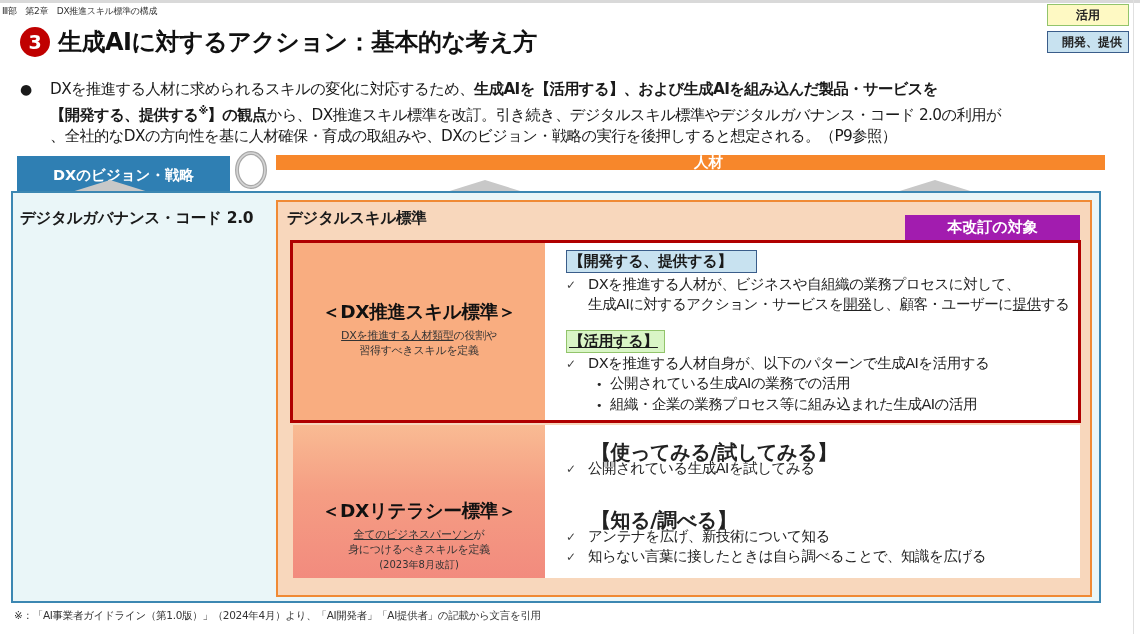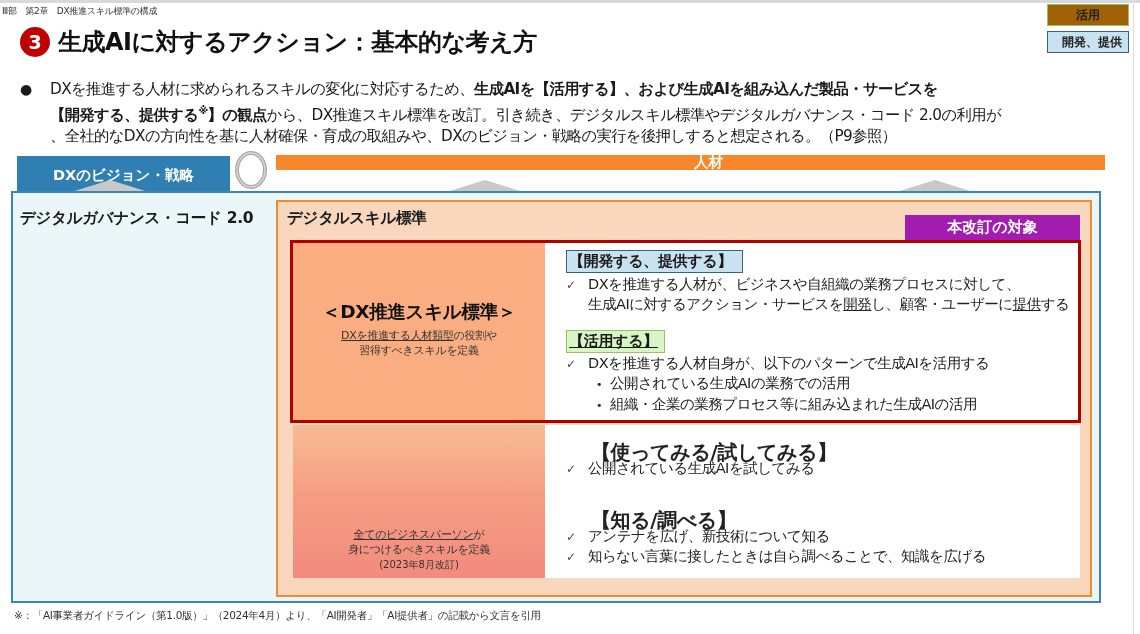--- a/index.html
+++ b/index.html
@@ -9,21 +9,21 @@
   .top-rule { position: absolute; left: 0; top: 0; width: 1140px; height: 3px; background: #d9d9d9; }
   .right-rule { position: absolute; left: 1133px; top: 0; width: 1px; height: 634px; background: #e0e0e0; }
 
   .breadcrumb { position: absolute; left: 2px; top: 5px; font-size: 9px; color: #333; letter-spacing: -0.3px; }
 
   .title-row { position: absolute; left: 20px; top: 26px; display: flex; align-items: center; }
   .title-num { width: 30px; height: 30px; border-radius: 50%; background: #c00000; color: #fff; font-weight: bold; font-size: 19px; display: flex; align-items: center; justify-content: center; margin-right: 8px; }
   .title-text { font-size: 24px; font-weight: bold; letter-spacing: -0.5px; color: #111; }
 
   .tag { position: absolute; width: 82px; height: 22px; font-size: 12px; font-weight: bold; display: flex; align-items: center; justify-content: center; color: #222; }
-  .tag-use { left: 1047px; top: 4px; background: #a16207; border: 1px solid #92c46b; }
+  .tag-use { left: 1047px; top: 4px; background: #fef9c3; border: 1px solid #92c46b; }
   .tag-dev { left: 1047px; top: 31px; background: #c8e2f0; border: 1.5px solid #3a5d8a; padding-left: 8px; }
 
   .bullet-block { position: absolute; left: 20px; top: 79px; width: 1100px; font-size: 15.3px; line-height: 21px; letter-spacing: -0.6px; color: #1a1a1a; }
   .bullet-dot { position: absolute; left: 0; top: 0; font-size: 14px; }
   .bullet-lines { margin-left: 30px; }
   .bullet-lines b { font-weight: bold; }
   .line { white-space: nowrap; display: block; }
 
   .vision-bar { position: absolute; left: 17px; top: 156px; width: 213px; height: 38px; background: #2f7fb3; color: #fff; font-weight: bold; font-size: 14.5px; display: flex; align-items: center; justify-content: center; }
   .ring { position: absolute; left: 232px; top: 150px; width: 38px; height: 40px; }
@@ -43,21 +43,21 @@
   .dx-left { position: absolute; left: 293px; top: 243px; width: 252px; height: 177px; background: #f9ad80; display: flex; flex-direction: column; align-items: center; justify-content: center; padding-bottom: 6px; }
   .std-title { font-size: 18.5px; font-weight: bold; letter-spacing: -0.3px; color: #111; }
   .std-sub { font-size: 11px; color: #333; text-align: center; line-height: 15px; margin-top: 4px; letter-spacing: -0.3px; }
   .std-sub u { text-decoration: underline; }
 
   .lit-left { position: absolute; left: 293px; top: 425px; width: 252px; height: 153px; background: linear-gradient(#f9bb93 0%, #f59d83 45%, #f28b7e 100%); display: flex; flex-direction: column; align-items: center; justify-content: flex-end; padding-bottom: 6px; }
   .lit-note { font-size: 10px; color: #333; margin-top: 1px; }
 
   .lit-right { position: absolute; left: 545px; top: 425px; width: 535px; height: 153px; background: #fff; }
 
-  .label-dev { position: absolute; left: 566px; top: 250px; height: 23px; padding: 0 10px 0 2px; background: #c8e2f0; border: 1.5px solid #3a5d8a; font-size: 15px; font-weight: bold; display: flex; align-items: center; letter-spacing: -0.3px; }
+  .label-dev { position: absolute; left: 566px; top: 250px; height: 23px; padding: 0 24px 0 2px; background: #c8e2f0; border: 1.5px solid #3a5d8a; font-size: 15px; font-weight: bold; display: flex; align-items: center; letter-spacing: -0.3px; }
   .label-use { position: absolute; left: 566px; top: 330px; height: 23px; padding: 0 6px 0 2px; background: #d9f5c6; border: 1.5px solid #92c46b; font-size: 15px; font-weight: bold; display: flex; align-items: center; letter-spacing: -0.3px; text-decoration: underline; }
 
   .item { position: absolute; font-size: 14.5px; letter-spacing: -0.5px; color: #222; white-space: nowrap; line-height: 19px; }
   .check { display: inline-block; width: 22px; font-size: 12px; color: #444; }
   .dot { display: inline-block; width: 22px; font-size: 11px; text-align: center; }
   .sub-head { position: absolute; font-size: 20px; font-weight: bold; letter-spacing: -0.4px; color: #222; margin-left: 25px; }
 
   .footnote { position: absolute; left: 14px; top: 609px; font-size: 10.5px; color: #333; letter-spacing: -0.3px; }
 </style>
 </head>
@@ -124,20 +124,21 @@
   <span class="check">✓</span><span>DXを推進する人材自身が、以下のパターンで生成AIを活用する</span>
 </div>
 <div class="item" style="left:588px; top:374px;">
   <span class="dot">•</span><span>公開されている生成AIの業務での活用</span>
 </div>
 <div class="item" style="left:588px; top:395px;">
   <span class="dot">•</span><span>組織・企業の業務プロセス等に組み込まれた生成AIの活用</span>
 </div>
 
 <div class="lit-left">
+  <div class="std-title">＜DXリテラシー標準＞</div>
   <div class="std-sub">
     <u>全てのビジネスパーソン</u><span>が</span><br>
     <span>身につけるべきスキルを定義</span>
   </div>
   <div class="lit-note">(2023年8月改訂)</div>
 </div>
 <div class="lit-right"></div>
 
 <div class="sub-head" style="left:566px; top:439px;">【使ってみる/試してみる】</div>
 <div class="item" style="left:566px; top:459px;">

